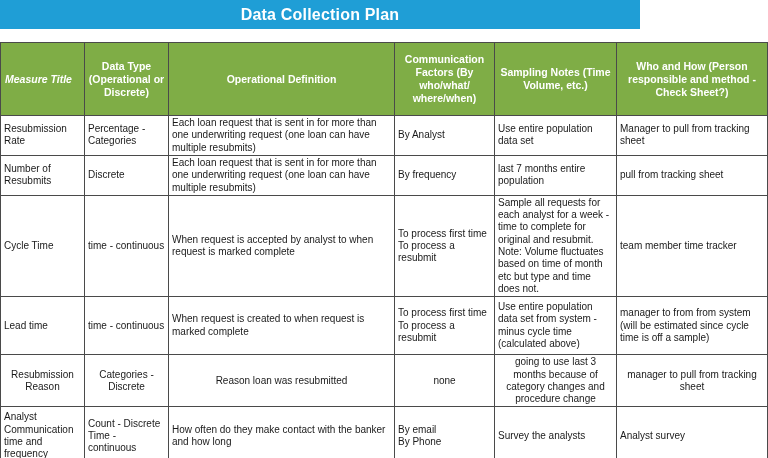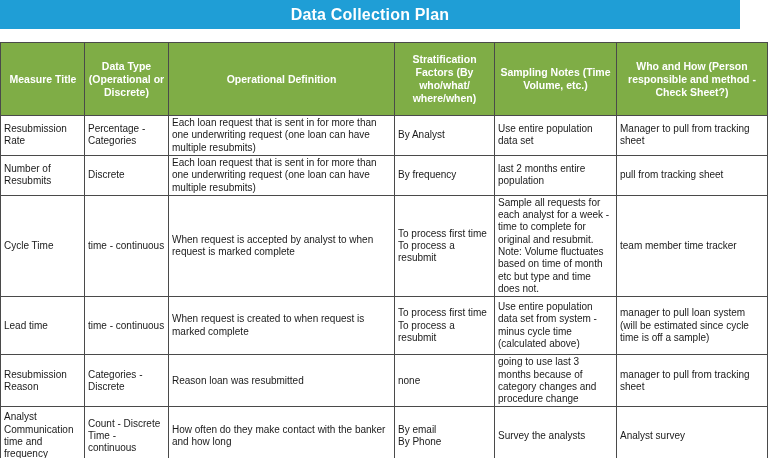--- a/index.html
+++ b/index.html
@@ -10,21 +10,21 @@
     body {
       width: 768px;
       height: 458px;
       overflow: hidden;
       position: relative;
       font-family: "Liberation Sans", sans-serif;
     }
     .title-bar {
       position: absolute;
       left: 0; top: 0;
-      width: 740px;
+      width: 640px;
       height: 29px;
       background: #1f9ed6;
       color: #ffffff;
       font-weight: bold;
       font-size: 16px;
       display: flex;
       align-items: center;
       justify-content: center;
       letter-spacing: 0.2px;
     }
@@ -56,23 +56,23 @@
       color: #1a1a1a;
       font-size: 10px;
       line-height: 12.3px;
       text-align: left;
     }
     .plan-table td .cell-line { display: block; }
     .row-1 td { height: 35px; }
     .row-2 td { height: 37px; }
     .row-3 td { height: 94px; margin-left: 28px; }
     .row-4 td { height: 55px; }
-    .row-5 td { height: 47px; }
+    .row-5 td { height: 47px; text-align: center; }
     .row-6 td { height: 55px; }
-    .plan-table th.col-measure { text-align: center; padding-left: 4px; }
+    .plan-table th.col-measure { text-align: left; padding-left: 4px; font-style: italic; }
   </style>
 </head>
 <body>
 
 <div class="title-bar">Data Collection Plan</div>
 
 <table class="plan-table">
   <colgroup>
     <col style="width:84px">
     <col style="width:84px">
@@ -88,21 +88,21 @@
       </th>
       <th>
         <span class="cell-line">Data Type</span>
         <span class="cell-line">(Operational</span>
         <span class="cell-line">or Discrete)</span>
       </th>
       <th>
         <span class="cell-line">Operational Definition</span>
       </th>
       <th>
-        <span class="cell-line">Stratification</span>
+        <span class="cell-line">Communication</span>
         <span class="cell-line">Factors</span>
         <span class="cell-line">(By who/what/</span>
         <span class="cell-line">where/when)</span>
       </th>
       <th>
         <span class="cell-line">Sampling Notes</span>
         <span class="cell-line">(Time Volume, etc.)</span>
       </th>
       <th>
         <span class="cell-line">Who and How</span>
@@ -124,21 +124,21 @@
       <td>Manager to pull from tracking sheet</td>
     </tr>
 
     <tr class="row-2">
       <td>Number of Resubmits</td>
       <td>Discrete</td>
       <td>Each loan request that is sent in for more than one underwriting request (one loan can have multiple resubmits)</td>
       <td>
         <span class="cell-line">By frequency</span>
       </td>
-      <td>last 2 months entire population</td>
+      <td>last 7 months entire population</td>
       <td>pull from tracking sheet</td>
     </tr>
 
     <tr class="row-3">
       <td>Cycle Time</td>
       <td>time - continuous</td>
       <td>When request is accepted by analyst to when request is marked complete</td>
       <td>
         <span class="cell-line">To process first time</span>
         <span class="cell-line">To process a resubmit</span>
@@ -149,21 +149,21 @@
 
     <tr class="row-4">
       <td>Lead time</td>
       <td>time - continuous</td>
       <td>When request is created to when request is marked complete</td>
       <td>
         <span class="cell-line">To process first time</span>
         <span class="cell-line">To process a resubmit</span>
       </td>
       <td>Use entire population data set from system - minus cycle time (calculated above)</td>
-      <td>manager to pull loan system (will be estimated since cycle time is off a sample)</td>
+      <td>manager to from from system (will be estimated since cycle time is off a sample)</td>
     </tr>
 
     <tr class="row-5">
       <td>Resubmission Reason</td>
       <td>Categories - Discrete</td>
       <td>Reason loan was resubmitted</td>
       <td>
         <span class="cell-line">none</span>
       </td>
       <td>going to use last 3 months because of category changes and procedure change</td>

